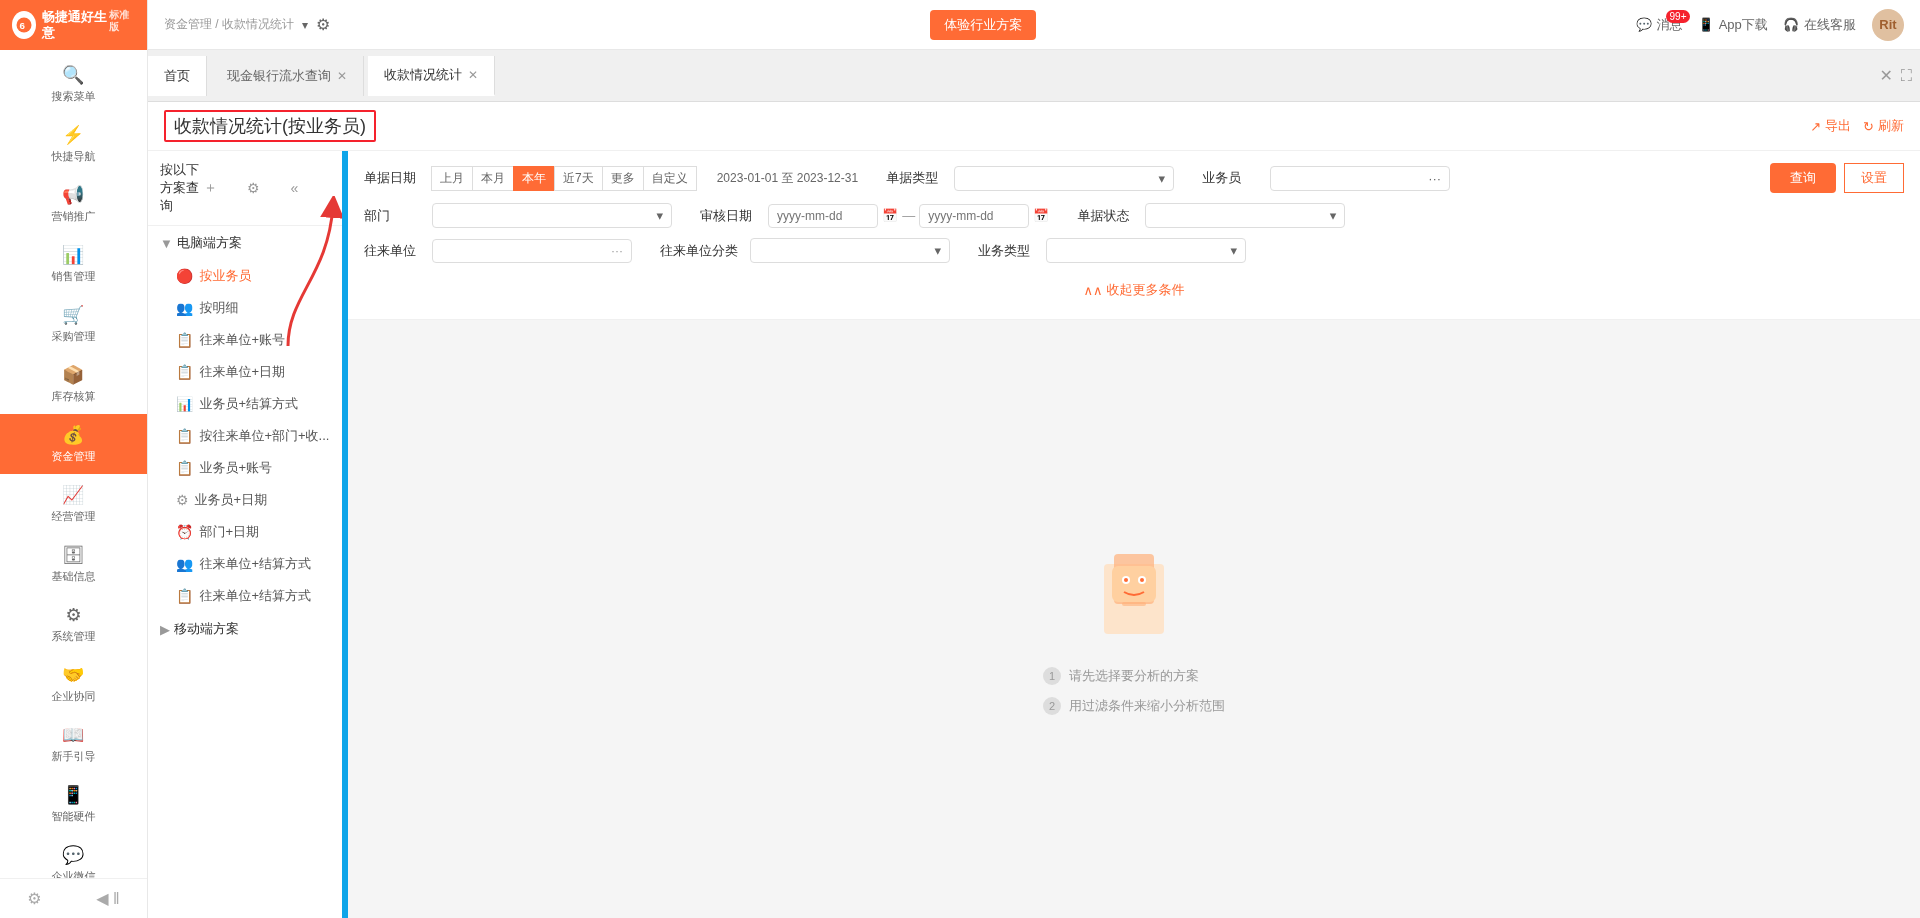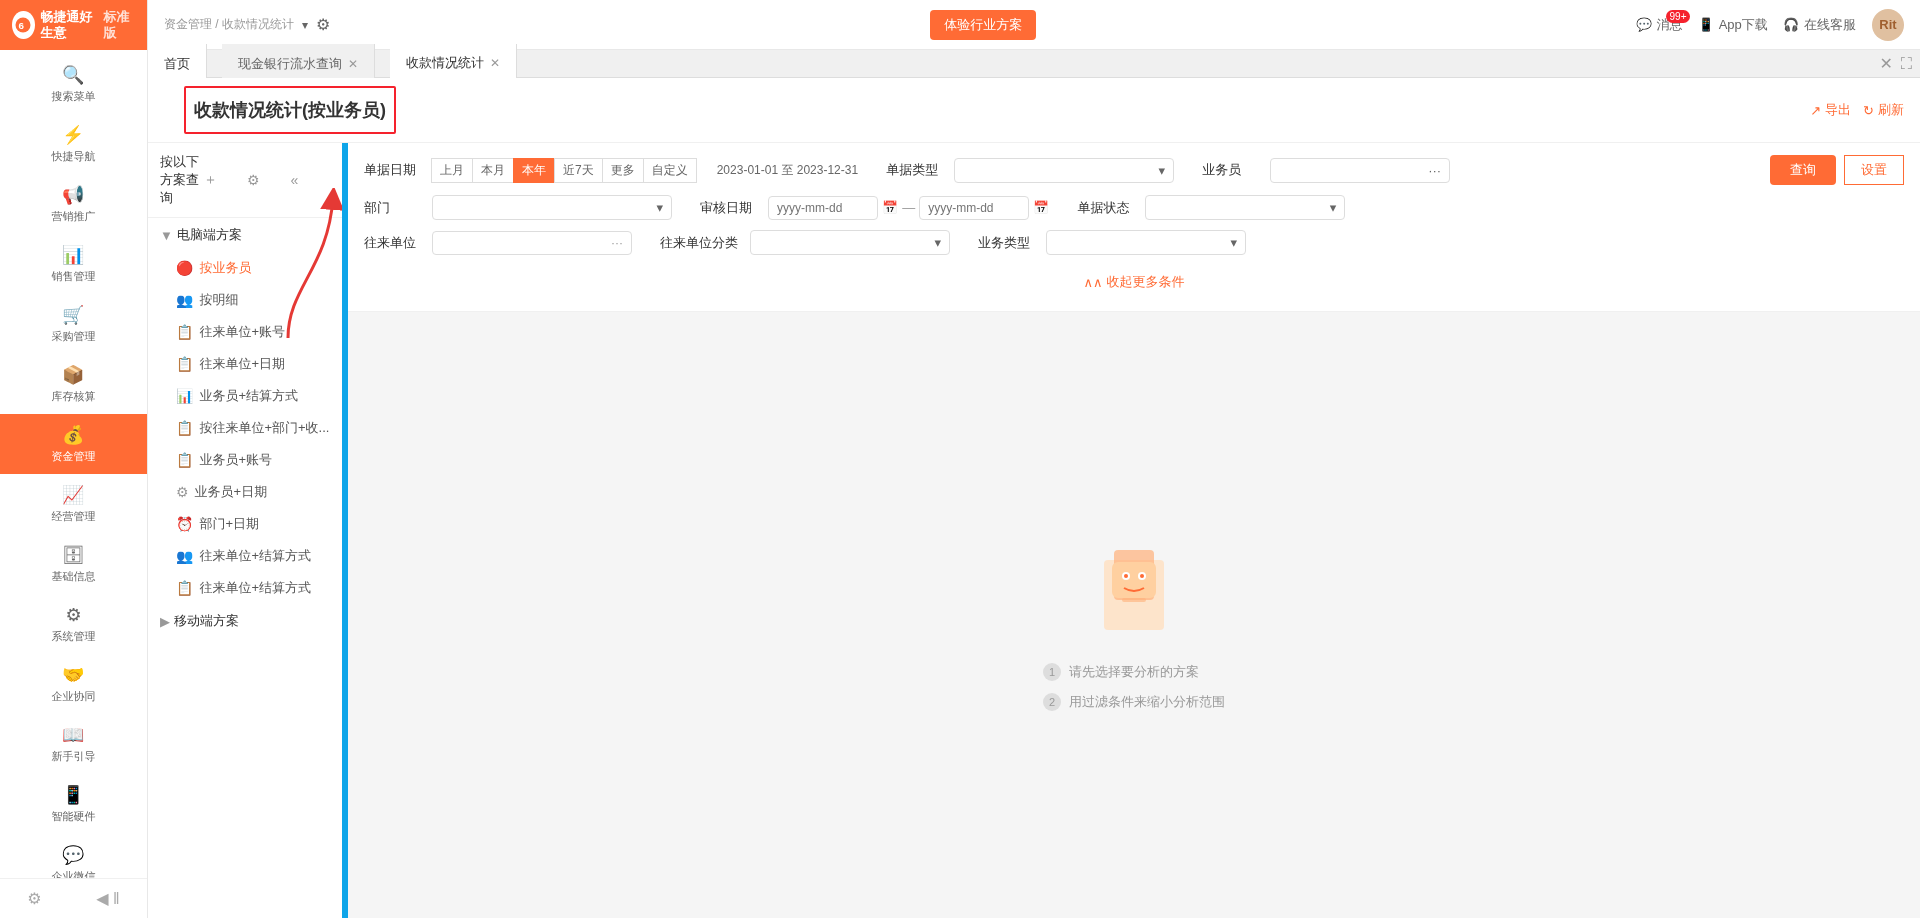--- a/index.html
+++ b/index.html
@@ -29,34 +29,34 @@
     .topbar-gear { color: #666; cursor: pointer; font-size: 16px; }
     .topbar-trial-btn { background: #ff6b35; color: white; border: none; padding: 6px 14px; border-radius: 4px; cursor: pointer; font-size: 13px; }
     .topbar-right { display: flex; align-items: center; gap: 16px; }
     .topbar-msg { display: flex; align-items: center; gap: 4px; color: #666; cursor: pointer; font-size: 12px; position: relative; }
     .badge { background: #f5222d; color: white; border-radius: 10px; font-size: 10px; padding: 1px 4px; position: absolute; top: -6px; right: -8px; }
     .topbar-app { display: flex; align-items: center; gap: 4px; color: #666; cursor: pointer; font-size: 12px; }
     .topbar-service { display: flex; align-items: center; gap: 4px; color: #666; cursor: pointer; font-size: 12px; }
     .topbar-user { width: 28px; height: 28px; background: #ddd; border-radius: 50%; cursor: pointer; }
 
     
-    .tabbar { height: 28px; background: #f0f0f0; display: flex; align-items: center; padding: 0 0; gap: 15px; border-bottom: 1px solid #ddd; flex-shrink: 0; }
+    .tabbar { height: 52px; background: #f0f0f0; display: flex; align-items: center; padding: 0 0; gap: 4px; border-bottom: 1px solid #ddd; flex-shrink: 0; }
     .tab { height: 40px; display: flex; align-items: center; padding: 0 16px; cursor: pointer; background: #f0f0f0; color: #666; border-right: 1px solid #ddd; font-size: 13px; gap: 6px; white-space: nowrap; }
     .tab.active { background: white; color: #333; border-bottom: 2px solid white; }
     .tab-home { background: white; color: #333; font-weight: 500; }
     .tab-close { color: #999; cursor: pointer; font-size: 12px; }
     .tabbar-right { margin-left: auto; display: flex; align-items: center; padding-right: 8px; gap: 8px; }
     .tabbar-btn { color: #999; cursor: pointer; font-size: 16px; }
 
     
     .content { flex: 1; display: flex; overflow: hidden; }
 
     
     .page-header { background: white; padding: 8px 16px; display: flex; align-items: center; justify-content: space-between; border-bottom: 1px solid #f0f0f0; flex-shrink: 0; }
-    .page-title { font-size: 18px; font-weight: 700; color: #333; border: 2px solid #f5222d; padding: 10px 8px; border-radius: 2px; margin-left: 20px; }
+    .page-title { font-size: 18px; font-weight: 400; color: #333; border: 2px solid #f5222d; padding: 2px 8px; border-radius: 2px; }
     .page-actions { display: flex; align-items: center; gap: 12px; }
     .export-btn { color: #ff6b35; cursor: pointer; font-size: 13px; display: flex; align-items: center; gap: 4px; }
     .refresh-btn { color: #ff6b35; cursor: pointer; font-size: 13px; display: flex; align-items: center; gap: 4px; }
 
     
     .left-panel { width: 200px; background: white; border-right: 6px solid #0ea5e9; overflow-y: auto; flex-shrink: 0; }
     .scheme-header { display: flex; align-items: center; padding: 10px 12px; font-size: 13px; color: #333; gap: 4px; border-bottom: 1px solid #f0f0f0; }
     .scheme-header span { flex: 1; }
     .scheme-icon-btn { color: #999; cursor: pointer; font-size: 14px; }
     .scheme-group { }
@@ -103,21 +103,21 @@
 <div class="sidebar">
   <div class="sidebar-logo">
     <div class="sidebar-logo-icon">
       <svg viewBox="0 0 24 24" fill="#ff6b35">
           <circle cx="12" cy="12" r="10"></circle>
           <text x="6" y="17" font-size="13" fill="white" font-weight="bold">6</text>
         </svg>
     </div>
     <div style="display:flex;flex-direction:row;line-height:1.2;">
       <span style="font-size:13px;">畅捷通好生意</span>
-      <span style="font-size:13px;opacity:0.8;">标准版</span>
+      <span style="font-size:10px;opacity:0.8;">标准版</span>
     </div>
   </div>
   <div class="sidebar-nav">
     <div class="sidebar-item">
       <span class="sidebar-item-icon">🔍</span>
       <span class="sidebar-item-label">搜索菜单</span>
     </div>
     <div class="sidebar-item">
       <span class="sidebar-item-icon">⚡</span>
       <span class="sidebar-item-label">快捷导航</span>

